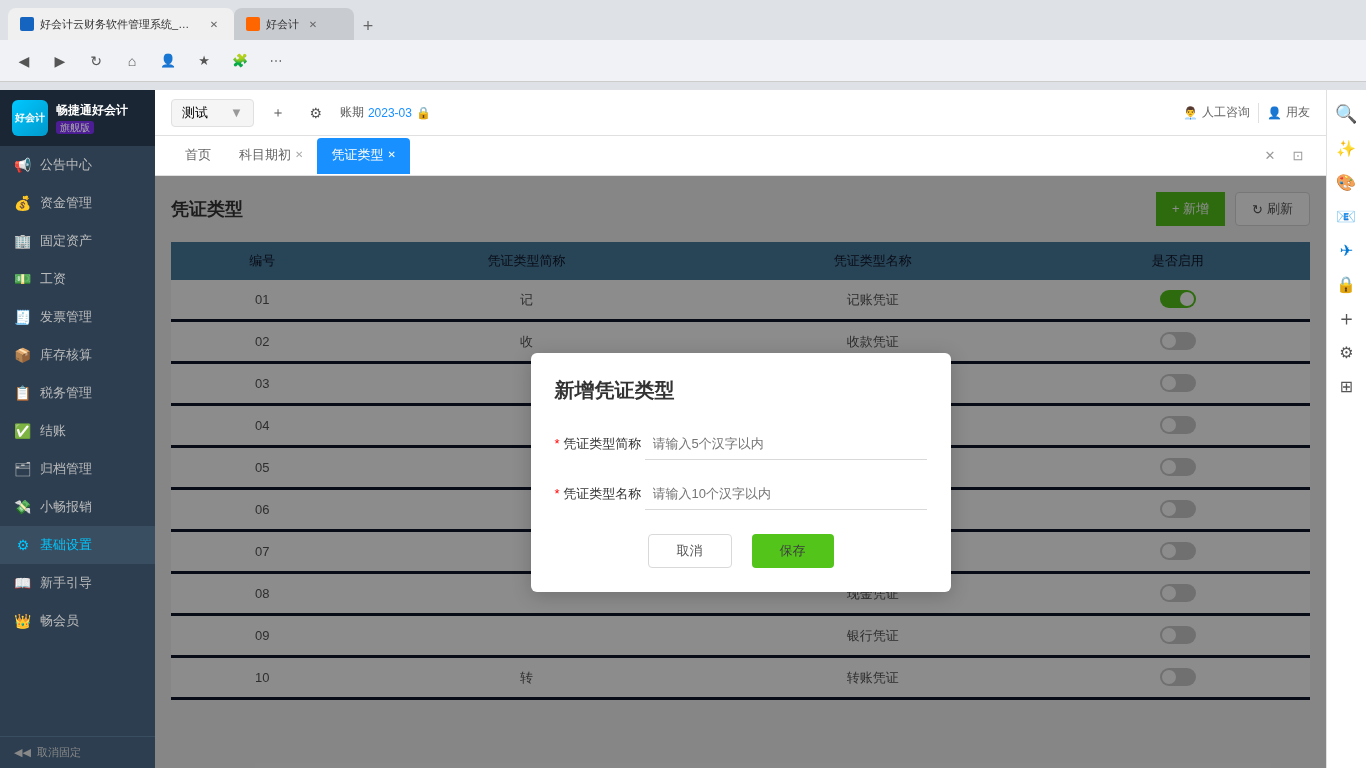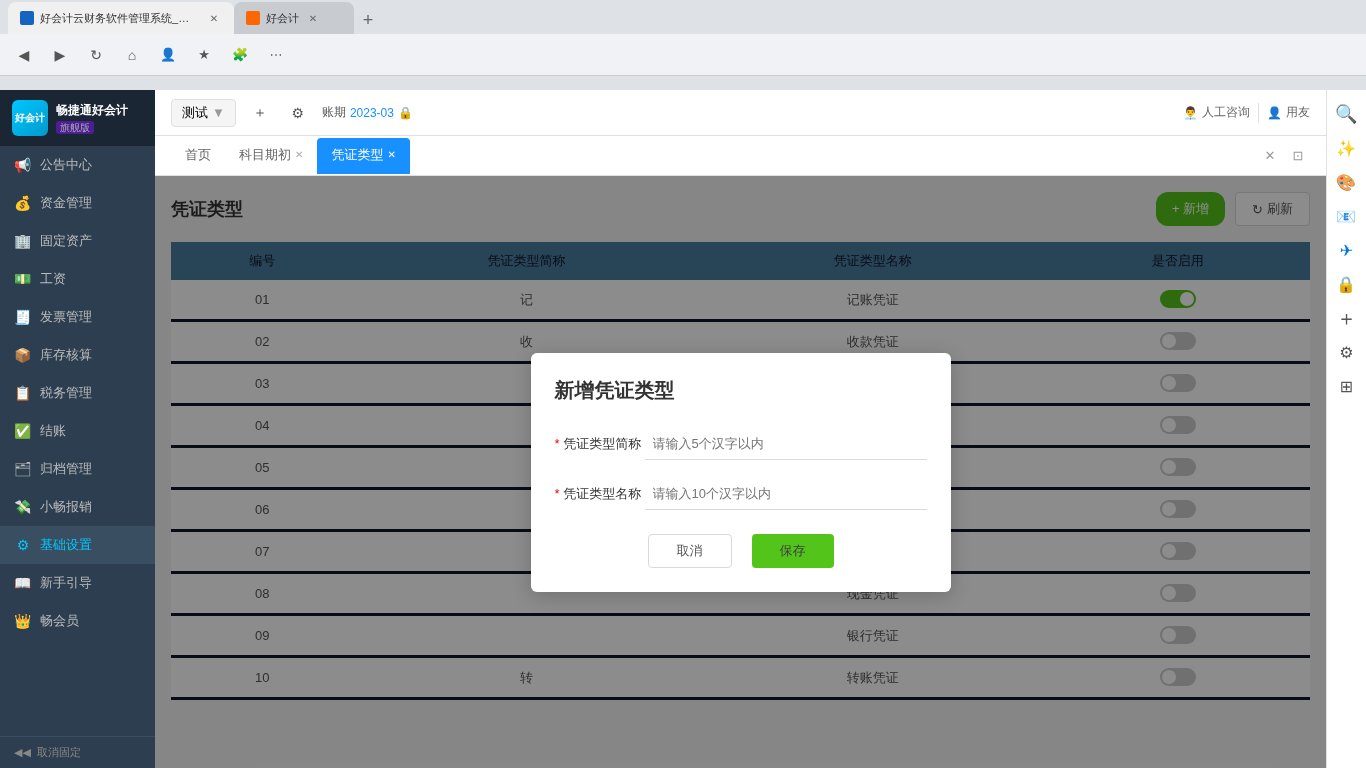--- a/index.html
+++ b/index.html
@@ -1,20 +1,20 @@
 <!DOCTYPE html>
 <html><head>
   <meta charset="utf-8">
   <style>
     * { box-sizing: border-box; margin: 0; padding: 0; }
     body { font-family: 'Microsoft YaHei', Arial, sans-serif; font-size: 13px; background: #f0f0f0; overflow: hidden; width: 1366px; height: 768px; }
 
     
     .browser-chrome { background: #dee1e6; height: 90px; }
-    .tab-bar { display: flex; align-items: flex-end; height: 34px; background: #dee1e6; padding: 0 8px; }
+    .tab-bar { display: flex; align-items: flex-end; height: 40px; background: #dee1e6; padding: 0 8px; }
     .tab { display: flex; align-items: center; padding: 0 12px; height: 32px; background: #f0f0f0; border-radius: 8px 8px 0 0; font-size: 12px; color: #333; gap: 6px; min-width: 120px; }
     .tab.inactive { background: #c8cbd0; }
     .tab-favicon { width: 14px; height: 14px; background: #4a90d9; border-radius: 2px; display: inline-block; }
     .tab-close { width: 16px; height: 16px; display: flex; align-items: center; justify-content: center; border-radius: 50%; cursor: pointer; font-size: 10px; color: #666; }
     .tab-new { width: 28px; height: 28px; display: flex; align-items: center; justify-content: center; cursor: pointer; font-size: 18px; color: #666; }
     .browser-controls { display: flex; align-items: center; height: 42px; padding: 0 10px; gap: 8px; background: #f0f2f5; border-bottom: 1px solid #ccc; }
     .nav-btn { width: 28px; height: 28px; display: flex; align-items: center; justify-content: center; cursor: pointer; border-radius: 50%; color: #555; font-size: 14px; }
     .address-bar { flex: 1; height: 28px; background: #fff; border: 1px solid #ccc; border-radius: 14px; padding: 0 12px; font-size: 12px; color: #333; display: flex; align-items: center; }
     .browser-action-btn { width: 28px; height: 28px; display: flex; align-items: center; justify-content: center; cursor: pointer; border-radius: 50%; color: #555; font-size: 13px; }
 
@@ -30,41 +30,41 @@
     .sidebar-item { display: flex; align-items: center; gap: 8px; padding: 10px 14px; cursor: pointer; color: #bbb; font-size: 13px; }
     .sidebar-item.active { background: #3a4e62; color: #00c8ff; }
     .sidebar-icon { width: 18px; height: 18px; display: flex; align-items: center; justify-content: center; font-size: 14px; flex-shrink: 0; }
     .sidebar-footer { padding: 8px 14px; font-size: 11px; color: #888; display: flex; align-items: center; gap: 6px; cursor: pointer; border-top: 1px solid #3a4e62; }
 
     
     .main-content { flex: 1; display: flex; flex-direction: column; background: #f5f5f5; overflow: hidden; }
 
     
     .app-header { display: flex; align-items: center; gap: 10px; padding: 0 16px; height: 46px; background: #fff; border-bottom: 1px solid #e0e0e0; flex-shrink: 0; }
-    .company-selector { display: flex; align-items: center; gap: 4px; background: #f5f5f5; border: 1px solid #e0e0e0; border-radius: 4px; padding: 4px 10px; cursor: pointer; }
+    .company-selector { display: flex; align-items: center; gap: 22px; background: #f5f5f5; border: 1px solid #e0e0e0; border-radius: 4px; padding: 4px 10px; cursor: pointer; }
     .header-divider { width: 1px; height: 20px; background: #e0e0e0; }
     .header-actions { display: flex; align-items: center; gap: 8px; margin-left: auto; }
     .consultant-btn { display: flex; align-items: center; gap: 4px; color: #666; cursor: pointer; font-size: 12px; }
     .user-btn { display: flex; align-items: center; gap: 4px; color: #666; cursor: pointer; font-size: 12px; }
     .period-info { display: flex; align-items: center; gap: 4px; font-size: 12px; color: #555; }
 
     
     .page-tabs { display: flex; align-items: center; background: #fff; border-bottom: 1px solid #e0e0e0; padding: 0 16px; flex-shrink: 0; height: 40px; }
     .page-tab { display: flex; align-items: center; gap: 4px; padding: 8px 14px; cursor: pointer; font-size: 13px; color: #666; border-bottom: 2px solid transparent; justify-content: center; }
     .page-tab.active { color: #fff; background: #1890ff; border-radius: 4px 4px 0 0; }
     .page-tab-close { font-size: 10px; cursor: pointer; color: #aaa; }
     .tabs-expand { margin-left: auto; display: flex; gap: 4px; }
     .tabs-expand-btn { width: 24px; height: 24px; display: flex; align-items: center; justify-content: center; cursor: pointer; color: #999; }
 
     
     .page-content { flex: 1; padding: 16px; overflow: auto; position: relative; }
     .page-title-bar { display: flex; align-items: center; justify-content: space-between; margin-bottom: 16px; }
     .page-title { font-size: 18px; font-weight: 600; color: #333; }
     .page-actions { display: flex; gap: 10px; }
-    .btn-primary { background: #52c41a; color: #fff; border: none; padding: 7px 16px; border-radius: 12px; cursor: pointer; font-size: 13px; display: flex; align-items: center; gap: 4px; }
+    .btn-primary { background: #52c41a; color: #fff; border: none; padding: 7px 16px; border-radius: 0; cursor: pointer; font-size: 13px; display: flex; align-items: center; gap: 4px; }
     .btn-default { background: #fff; color: #555; border: 1px solid #d9d9d9; padding: 7px 16px; border-radius: 4px; cursor: pointer; font-size: 13px; display: flex; align-items: center; gap: 4px; }
 
     
     .data-table { width: 100%; border-collapse: collapse; background: #fff; }
     .data-table thead tr { background: #4a7c9e; color: #0f172a; }
     .data-table thead th { padding: 10px 16px; text-align: center; font-weight: 500; font-size: 13px; }
     .data-table tbody tr { border-bottom: 3px solid #0f172a; }
     .data-table tbody td { padding: 10px 16px; text-align: center; font-size: 13px; color: #555; }
     .toggle { width: 36px; height: 18px; border-radius: 9px; display: inline-flex; align-items: center; cursor: pointer; position: relative; }
     .toggle.on { background: #52c41a; justify-content: flex-end; padding-right: 2px; }

